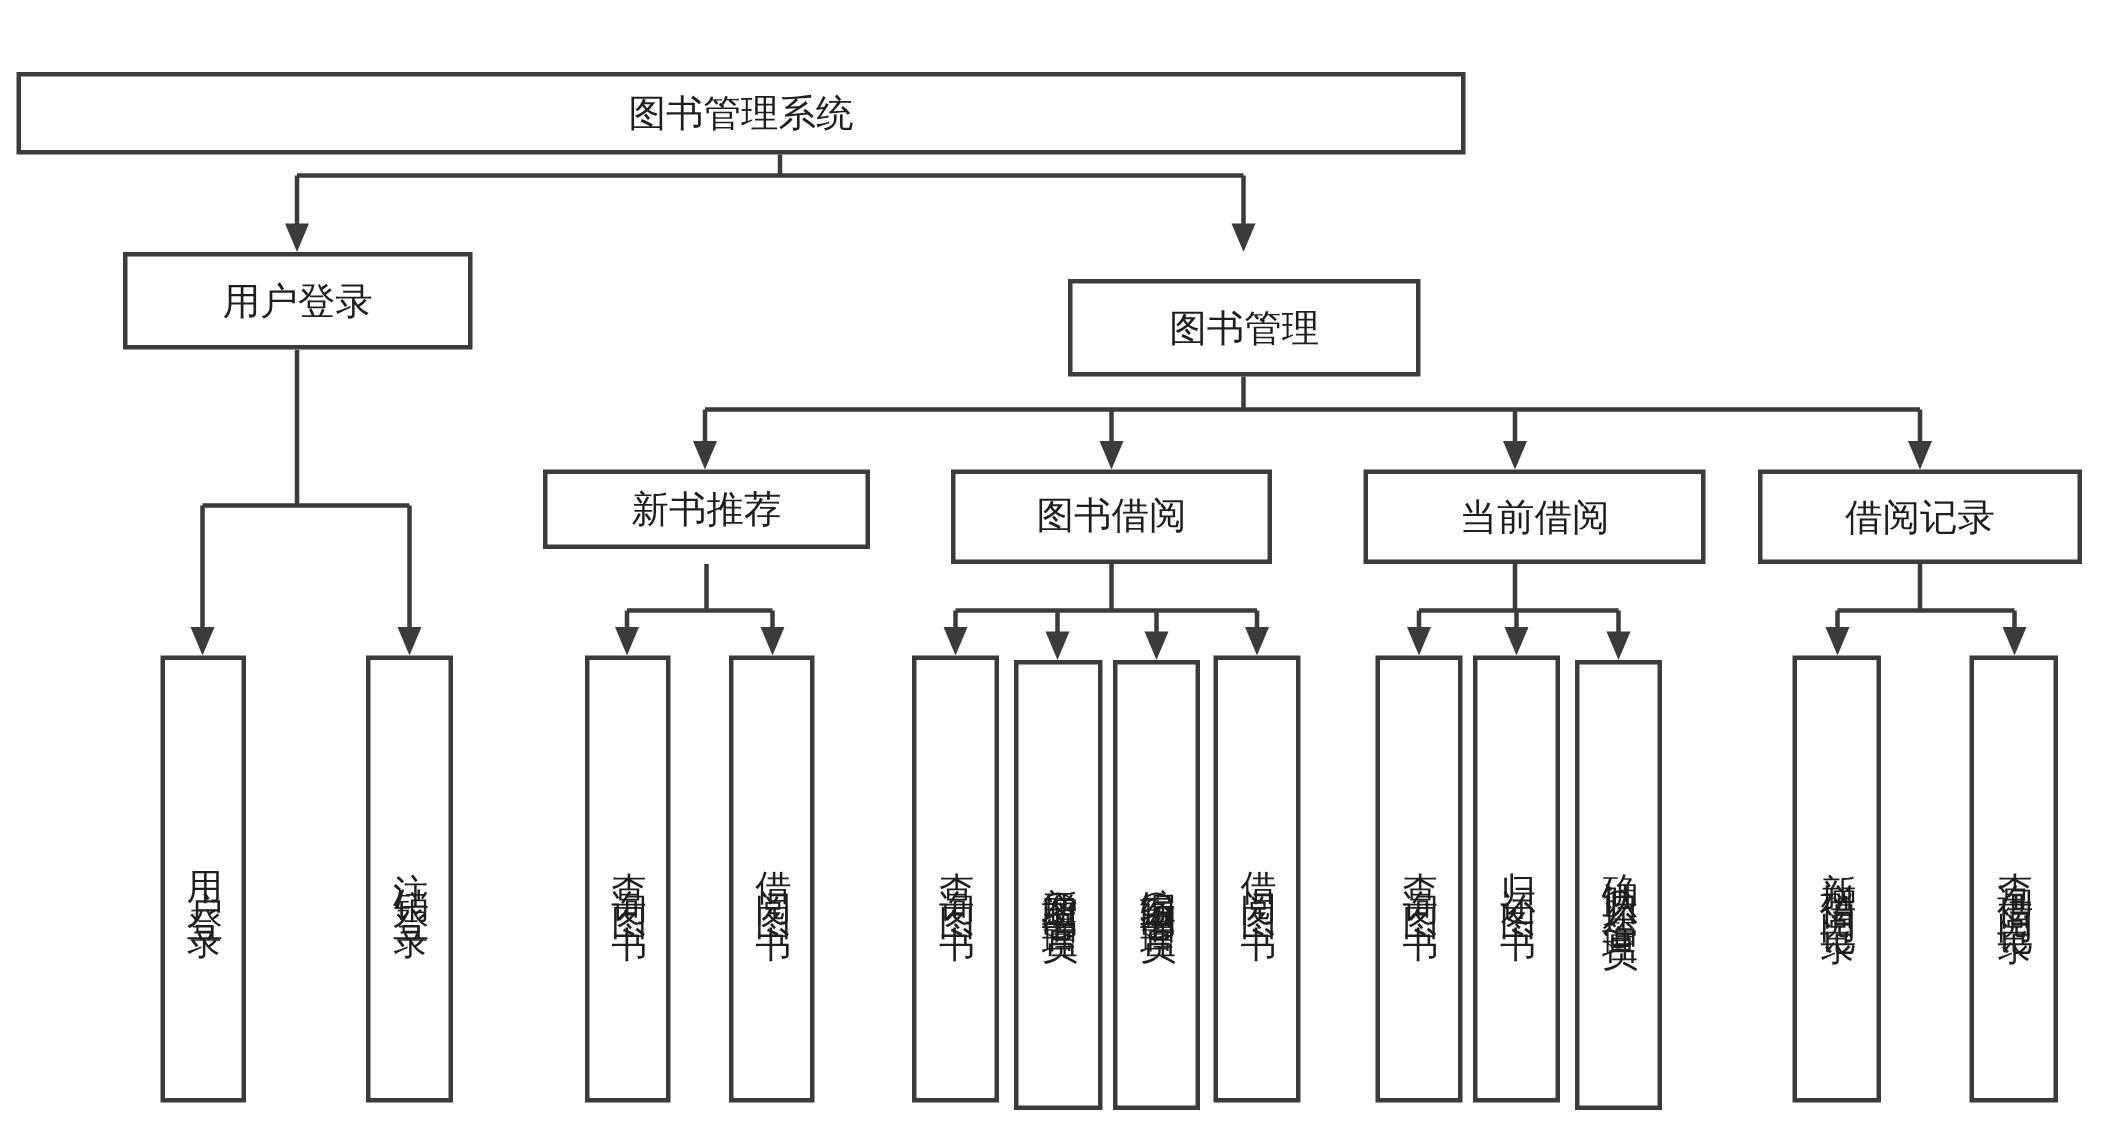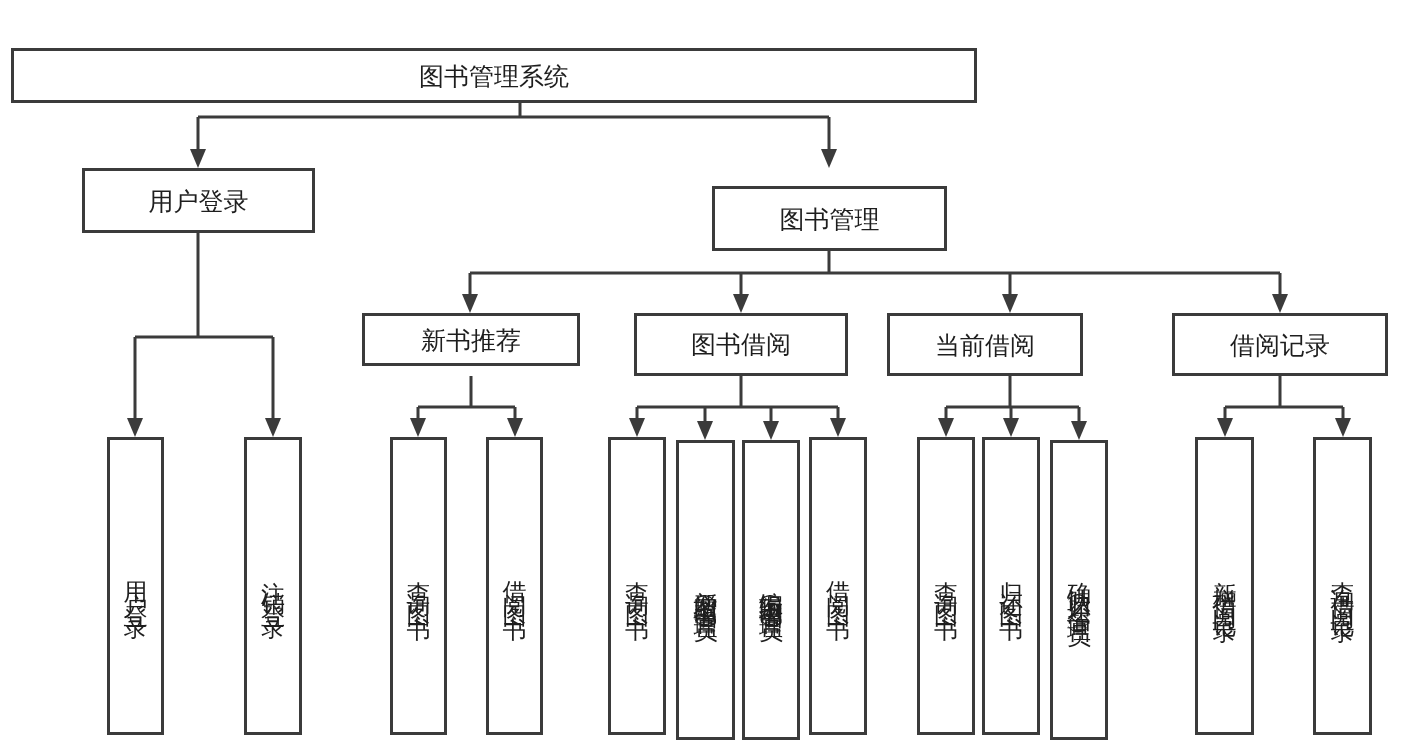--- a/index.html
+++ b/index.html
@@ -46,21 +46,21 @@
   }
   .vnode.sp6 span { letter-spacing: 8px; }
   .vnode.sp8 span { letter-spacing: 6px; }
   .vnode.sp9 span { letter-spacing: 4px; }
   
   .n-root  { left: 11px;  top: 13px;  width: 966px; height: 55px; margin-top: 35px; }
   .n-ulog  { left: 82px;  top: 168px; width: 233px; height: 65px; }
   .n-bmgmt { left: 712px; top: 168px; width: 235px; height: 65px; margin-top: 18px; }
   .n-nsrec { left: 362px; top: 313px; width: 218px; height: 53px; }
   .n-bbrw  { left: 634px; top: 313px; width: 214px; height: 63px; font-family: Liberation Serif, serif; }
-  .n-cbrw  { left: 887px; top: 313px; width: 196px; height: 63px; }
+  .n-cbrw  { left: 909px; top: 313px; width: 228px; height: 63px; }
   .n-brec  { left: 1172px;top: 313px; width: 216px; height: 63px; }
   .l-ulogin{ left: 107px; top: 437px; width: 57px; height: 298px; }
   .l-logout{ left: 244px; top: 437px; width: 58px; height: 298px; }
   .l-ns1   { left: 390px; top: 437px; width: 57px; height: 298px; }
   .l-ns2   { left: 486px; top: 437px; width: 57px; height: 298px; }
   .l-bb1   { left: 608px; top: 437px; width: 58px; height: 298px; }
   .l-bb2   { left: 676px; top: 440px; width: 59px; height: 300px; }
   .l-bb3   { left: 742px; top: 440px; width: 58px; height: 300px; }
   .l-bb4   { left: 809px; top: 437px; width: 58px; height: 298px; }
   .l-cb1   { left: 917px; top: 437px; width: 58px; height: 298px; }

